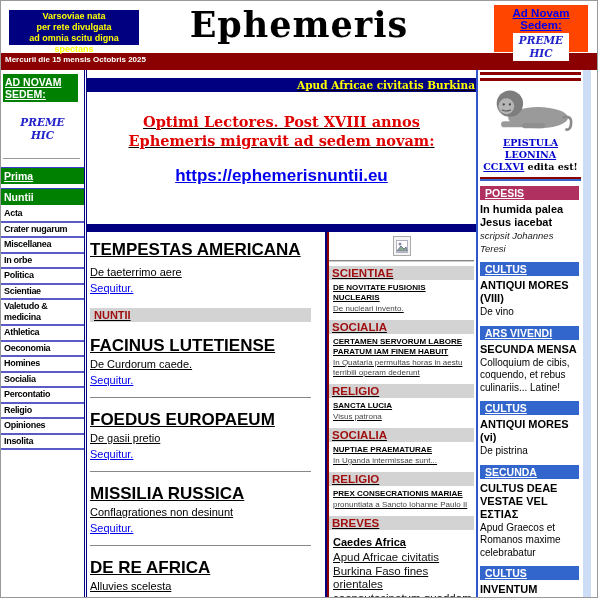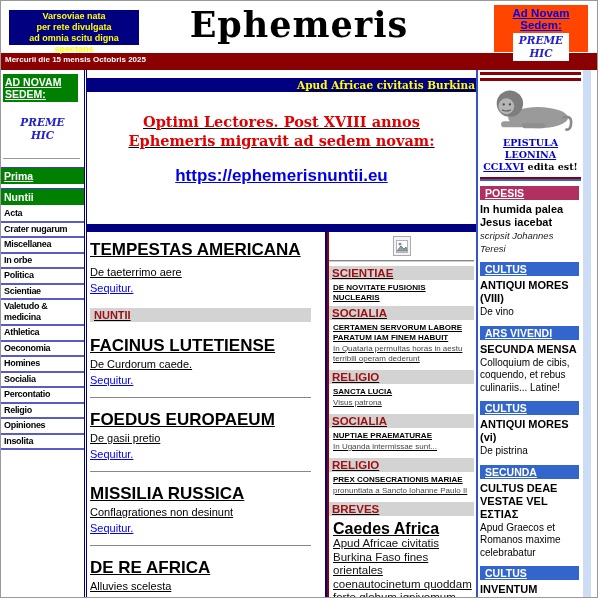--- a/index.html
+++ b/index.html
@@ -78,21 +78,21 @@
     overflow:hidden; }
   .broken-img { display:block; width:18px; height:20px; border:1px solid #aaa;
     background:#f4f4f4; margin:2px auto 4px auto; padding:2px 0 0 2px; }
   .news-hr { border:none; border-top:1px solid #888; border-bottom:1px solid #ccc;
     margin:2px 0 4px 0; }
   .news-section-bar { background:#D3D3D3; color:#A01010; font-weight:bold;
     font-size:11.5px; padding:1px 3px; margin:3px 0 3px 0; }
   .news-title { font-weight:bold; font-size:8px; line-height:10px; padding:0 2px 0 4px;
     cursor:pointer; }
   .news-body { font-size:8px; line-height:10px; color:#444; padding:1px 2px 3px 4px; }
-  .news-entry.breves .news-title { font-size:16px; line-height:15px; padding-top:2px; }
+  .news-entry.breves .news-title { font-size:11px; line-height:15px; padding-top:2px; }
   .news-entry.breves .news-body { font-size:11.5px; line-height:13.5px; color:#111; }
 
   
   .right-sidebar { width:107px; flex-shrink:0; border-left:2px solid #3355CC;
     overflow:hidden; padding-top:2px; }
   .red-bar { height:3px; background:#8B0000; margin:0 2px 3px 2px; }
   .lion-wrap { text-align:center; margin:2px 0 1px 0; }
   .epistula { text-align:center; font-family:"DejaVu Serif", serif; font-weight:bold;
     font-size:9.5px; line-height:12px; }
   .epistula a { color:#0000CC; text-decoration:underline; cursor:pointer; }
@@ -210,20 +210,21 @@
               <rect x="0.5" y="0.5" width="11" height="12" fill="#fff" stroke="#b0b0c0"></rect>
               <circle cx="4" cy="4" r="1.5" fill="#88a"></circle>
               <path d="M1 11 L5 6 L8 9 L10 7 L11 11 Z" fill="#8a8" stroke="#779"></path>
             </svg>
           </span>
           <hr class="news-hr">
 
           <div class="news-entry">
             <div class="news-section-bar">SCIENTIAE</div>
             <div class="news-title">DE NOVITATE FUSIONIS NUCLEARIS</div>
+            <div class="news-body">De nucleari invento.</div>
           </div>
           <div class="news-entry">
             <div class="news-section-bar">SOCIALIA</div>
             <div class="news-title">CERTAMEN SERVORUM LABORE PARATUM IAM FINEM HABUIT</div>
             <div class="news-body">In Quataria permultas horas in aestu terribili operam dederunt</div>
           </div>
           <div class="news-entry">
             <div class="news-section-bar">RELIGIO</div>
             <div class="news-title">SANCTA LUCIA</div>
             <div class="news-body">Visus patrona</div>

